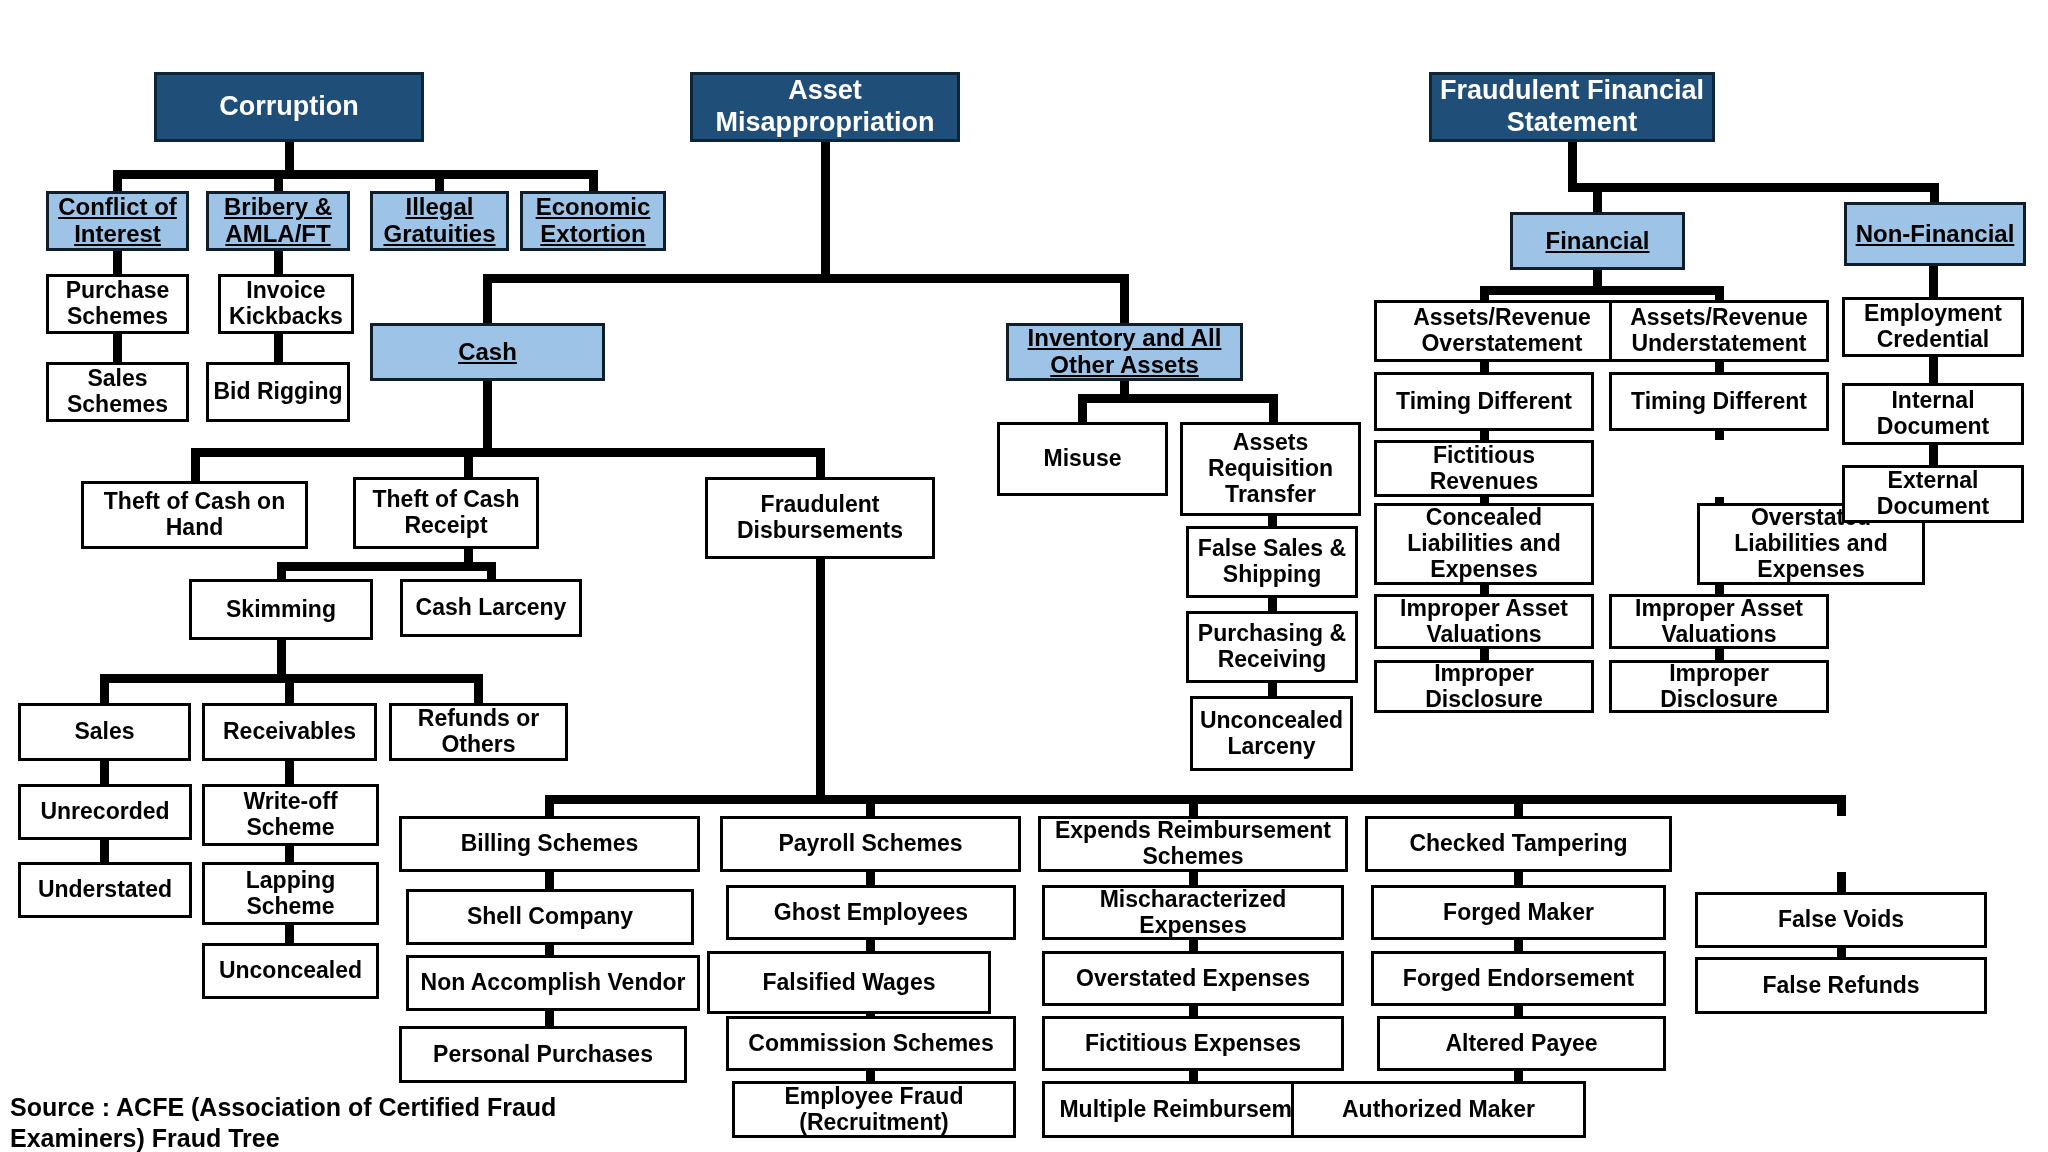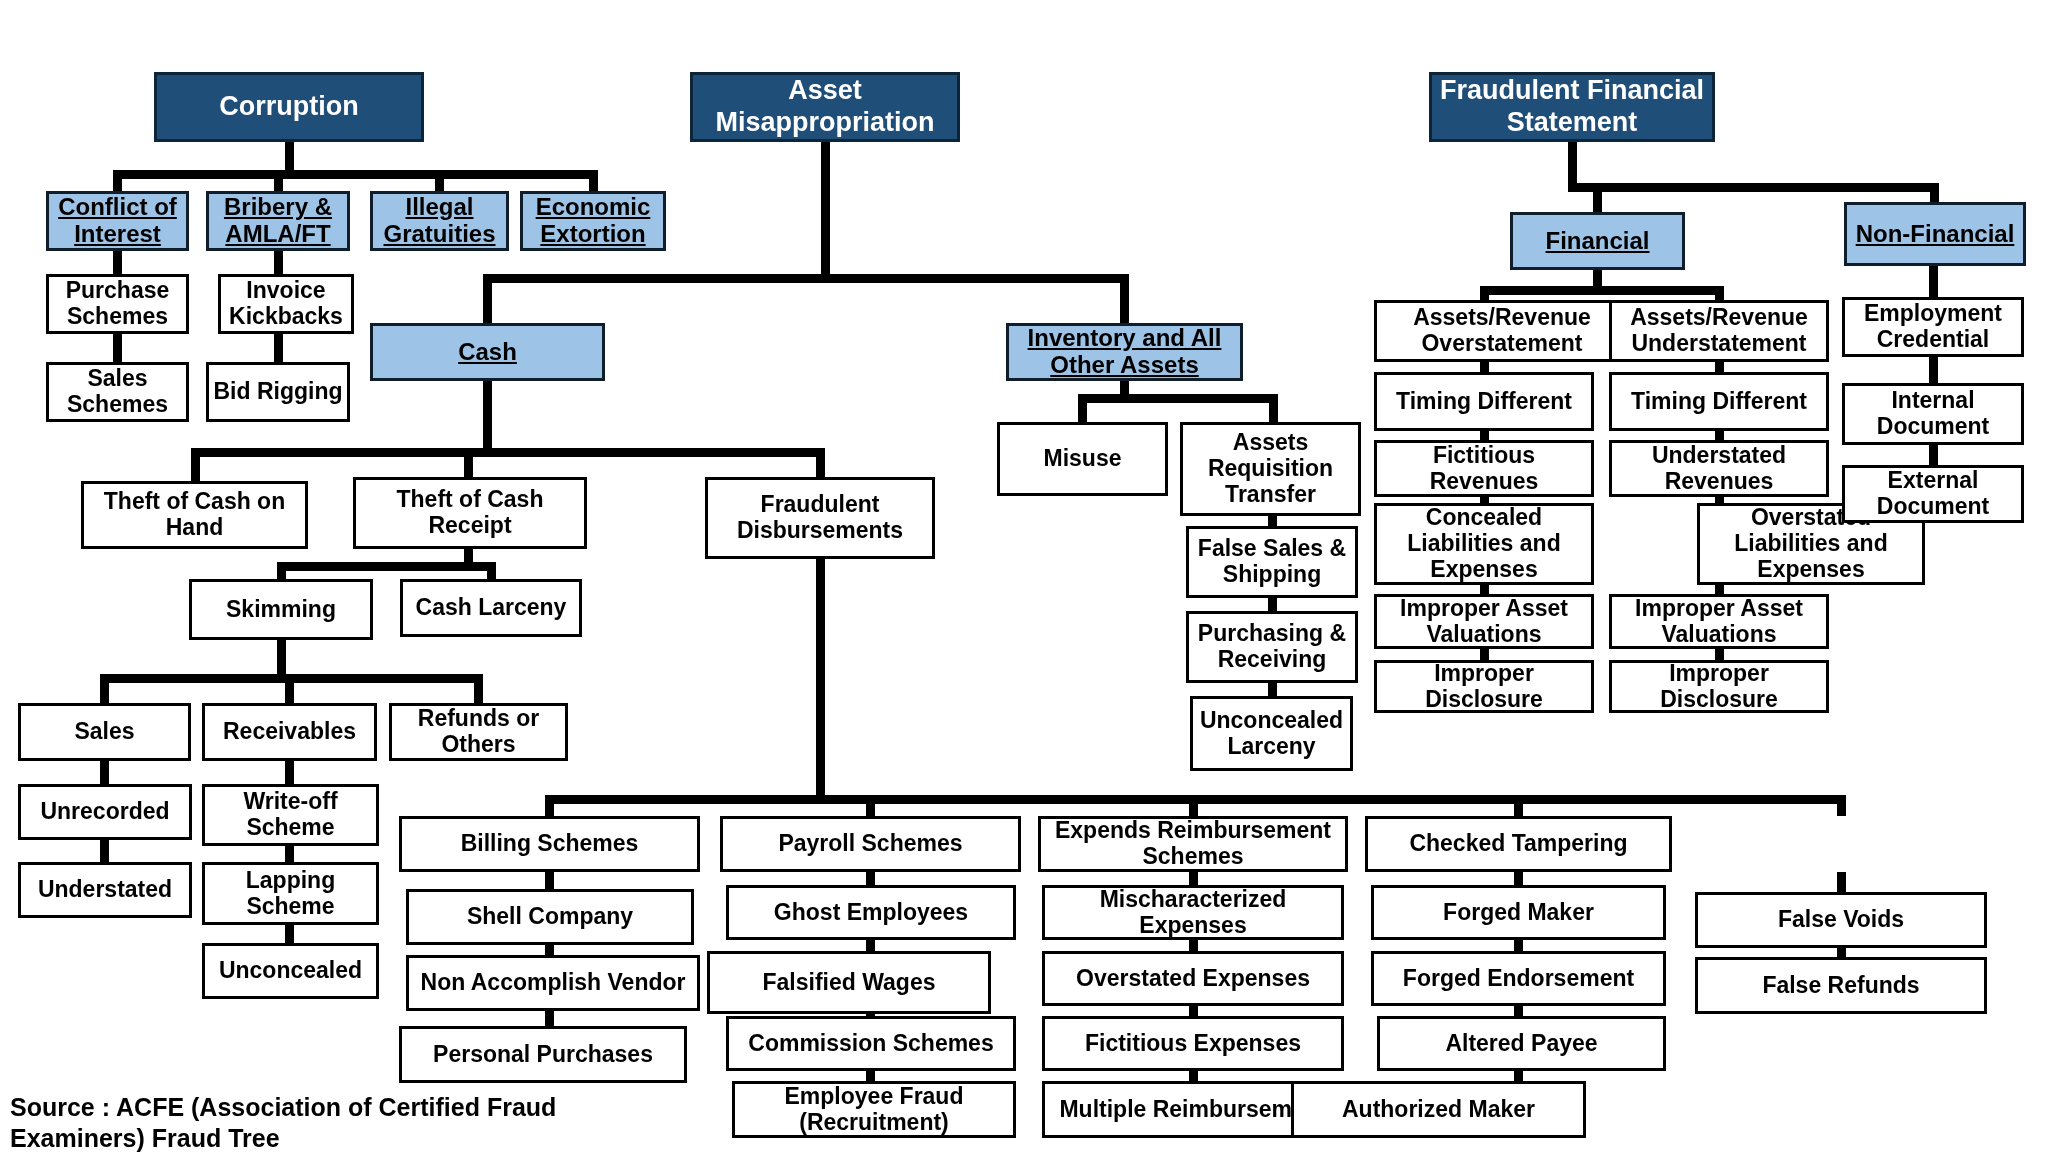--- a/index.html
+++ b/index.html
@@ -139,21 +139,21 @@
   <div class="node node--cat" style="left:1006px;top:323px;width:237px;height:58px">Inventory and All Other Assets</div>
   <div class="node node--cat" style="left:1510px;top:212px;width:175px;height:58px">Financial</div>
   <div class="node node--cat" style="left:1844px;top:202px;width:182px;height:64px">Non-Financial</div>
 
   <div class="node" style="left:46px;top:274px;width:143px;height:60px">Purchase Schemes</div>
   <div class="node" style="left:46px;top:362px;width:143px;height:60px">Sales Schemes</div>
   <div class="node" style="left:218px;top:274px;width:136px;height:60px">Invoice Kickbacks</div>
   <div class="node" style="left:206px;top:362px;width:144px;height:60px">Bid Rigging</div>
 
   <div class="node" style="left:81px;top:481px;width:227px;height:68px">Theft of Cash on Hand</div>
-  <div class="node" style="left:353px;top:477px;width:234px;height:72px">Theft of Cash Receipt</div>
+  <div class="node" style="left:353px;top:477px;width:186px;height:72px">Theft of Cash Receipt</div>
   <div class="node" style="left:705px;top:477px;width:230px;height:82px">Fraudulent Disbursements</div>
   <div class="node" style="left:189px;top:579px;width:184px;height:61px">Skimming</div>
   <div class="node" style="left:400px;top:579px;width:182px;height:58px">Cash Larceny</div>
   <div class="node" style="left:18px;top:703px;width:173px;height:58px">Sales</div>
   <div class="node" style="left:202px;top:703px;width:175px;height:58px">Receivables</div>
   <div class="node" style="left:389px;top:703px;width:179px;height:58px">Refunds or Others</div>
   <div class="node" style="left:18px;top:784px;width:174px;height:56px">Unrecorded</div>
   <div class="node" style="left:18px;top:862px;width:174px;height:56px">Understated</div>
   <div class="node" style="left:202px;top:784px;width:177px;height:62px">Write-off Scheme</div>
   <div class="node" style="left:202px;top:862px;width:177px;height:63px">Lapping Scheme</div>
@@ -193,21 +193,20 @@
 
   <div class="node" style="left:1374px;top:300px;width:256px;height:62px">Assets/Revenue Overstatement</div>
   <div class="node" style="left:1374px;top:372px;width:220px;height:59px">Timing Different</div>
   <div class="node" style="left:1374px;top:440px;width:220px;height:57px">Fictitious Revenues</div>
   <div class="node" style="left:1374px;top:503px;width:220px;height:82px">Concealed Liabilities and Expenses</div>
   <div class="node" style="left:1374px;top:594px;width:220px;height:55px">Improper Asset Valuations</div>
   <div class="node" style="left:1374px;top:660px;width:220px;height:53px">Improper Disclosure</div>
 
   <div class="node" style="left:1609px;top:300px;width:220px;height:62px">Assets/Revenue Understatement</div>
   <div class="node" style="left:1609px;top:372px;width:220px;height:59px">Timing Different</div>
-  <div class="node" style="left:1609px;top:440px;width:220px;height:57px">Understated Revenues</div>
   <div class="node" style="left:1697px;top:503px;width:228px;height:82px">Overstated Liabilities and Expenses</div>
   <div class="node" style="left:1609px;top:594px;width:220px;height:55px">Improper Asset Valuations</div>
   <div class="node" style="left:1609px;top:660px;width:220px;height:53px">Improper Disclosure</div>
 
   <div class="node" style="left:1842px;top:297px;width:182px;height:60px">Employment Credential</div>
   <div class="node" style="left:1842px;top:383px;width:182px;height:62px">Internal Document</div>
   <div class="node" style="left:1842px;top:465px;width:182px;height:58px">External Document</div>
 
   <div class="source" style="left:10px;top:1092px;width:560px">Source : ACFE (Association of Certified Fraud Examiners) Fraud Tree</div>
 

